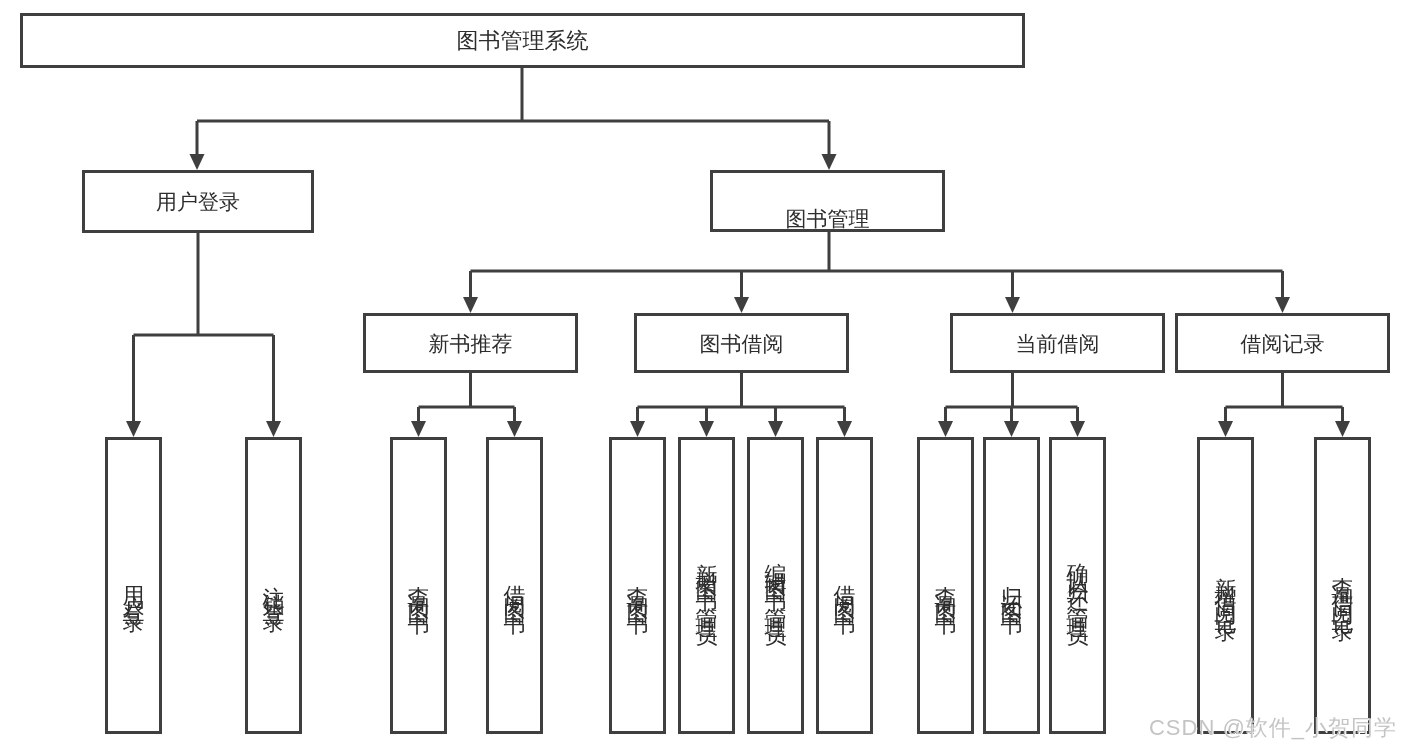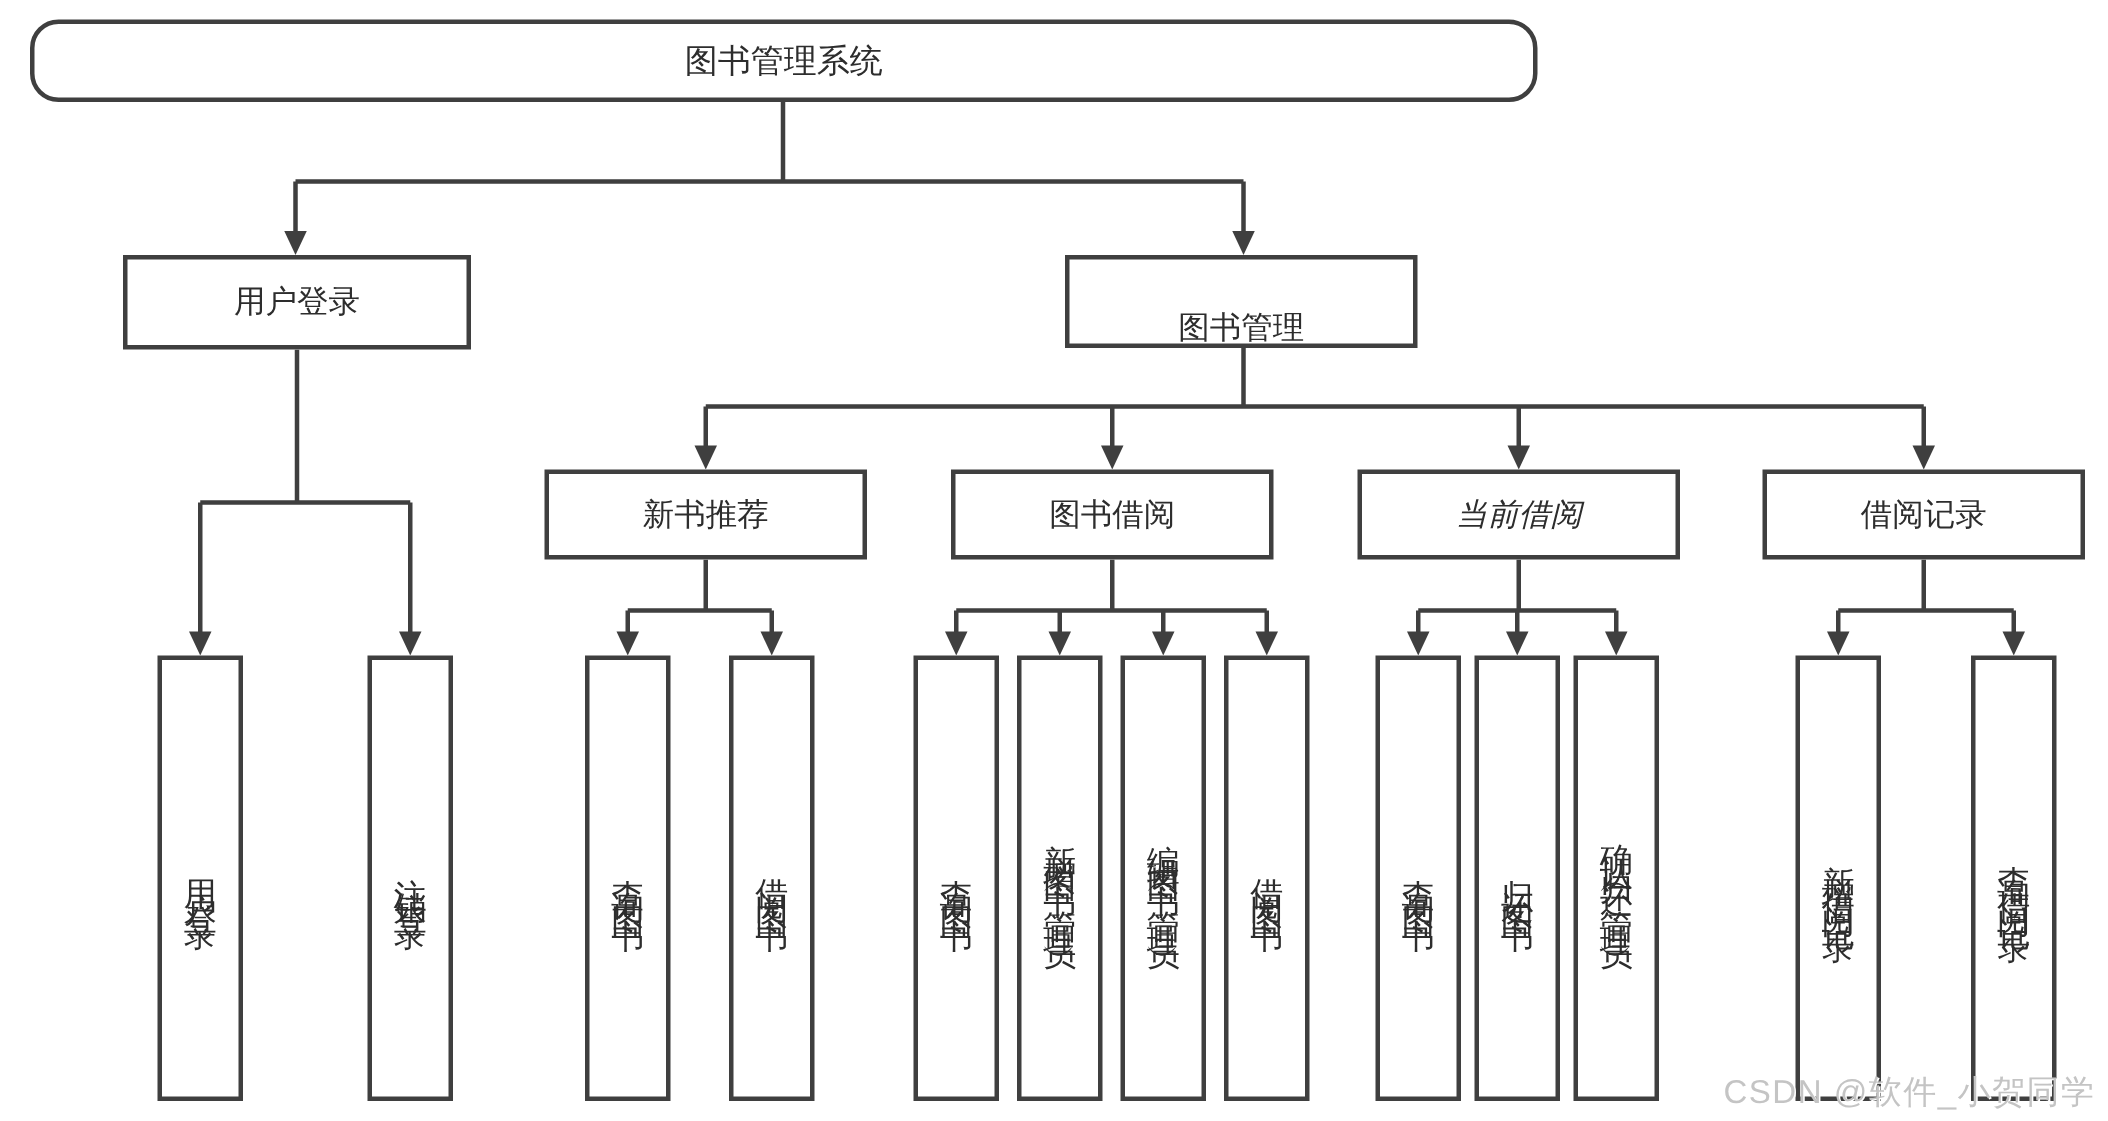--- a/index.html
+++ b/index.html
@@ -27,21 +27,21 @@
     background: #ffffff;
     border: 3px solid #3f3f3f;
     display: flex;
     align-items: center;
     justify-content: center;
     color: #2d2d2d;
     font-size: 21px;
     text-align: center;
     line-height: 1;
   }
-  .root-box   { left: 20px;  top: 13px;  width: 1005px; height: 55px; font-size: 22px; border-radius: 19px; }
+  .root-box   { left: 20px;  top: 13px;  width: 1005px; height: 55px; font-size: 22px; }
   .l2-box     { top: 170px; height: 63px; }
   .l3-box     { top: 313px; height: 60px; width: 215px; }
   .leaf-box   { top: 437px; height: 297px; width: 57px; }
   .vtext {
     writing-mode: vertical-rl;
     text-orientation: mixed;
     font-size: 22px;
     letter-spacing: 9px;
     white-space: nowrap;
   }
@@ -117,21 +117,21 @@
   <div class="box l2-box" style="left:710px; width:235px; height:62px;align-items:flex-end;">
     <span>图书管理</span>
   </div>
 
   <div class="box l3-box" style="left:634px;">
     <span>图书借阅</span>
   </div>
   <div class="box l3-box" style="left:363px;">
     <span>新书推荐</span>
   </div>
-  <div class="box l3-box" style="left:905px;font-style:italic;">
+  <div class="box l3-box" style="left:950px;">
     <span>当前借阅</span>
   </div>
   <div class="box l3-box" style="left:1175px;">
     <span>借阅记录</span>
   </div>
 
   <div class="box leaf-box" style="left:105px;">
     <span class="vtext">用户登录</span>
   </div>
   <div class="box leaf-box" style="left:245px;">

